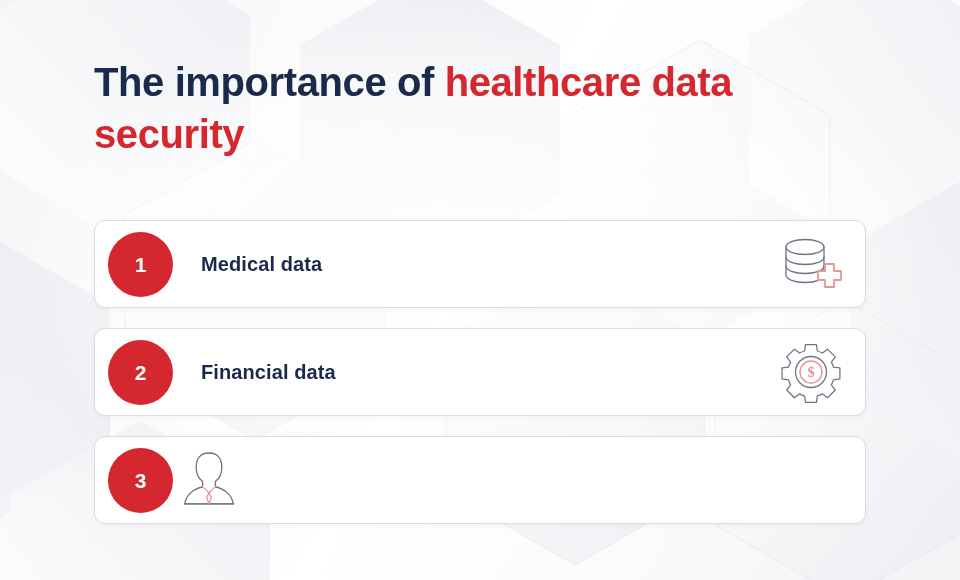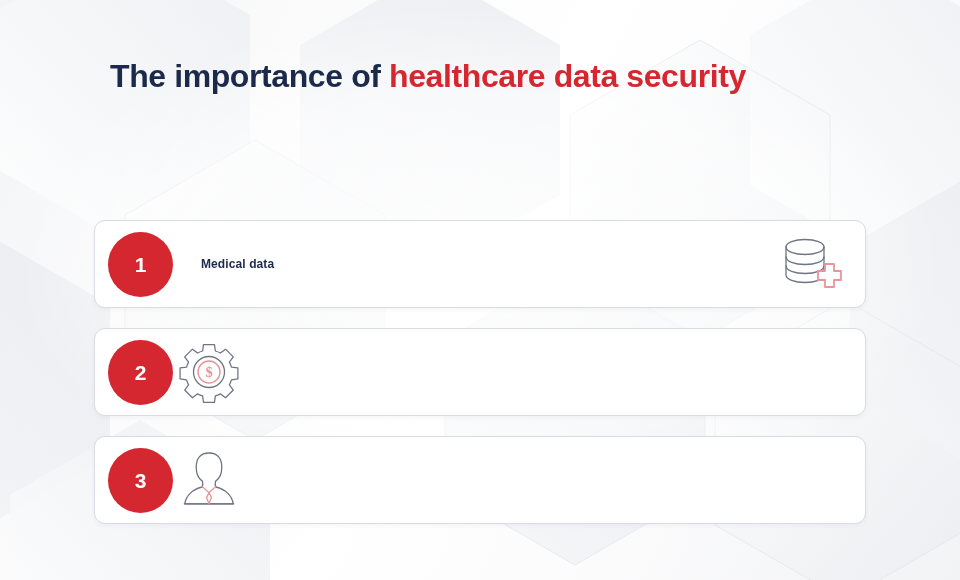--- a/index.html
+++ b/index.html
@@ -39,24 +39,24 @@
     position: absolute;
     inset: 0;
     pointer-events: none;
     background:
       radial-gradient(ellipse 62% 58% at 50% 46%, rgba(255,255,255,0.92) 0%, rgba(255,255,255,0.55) 52%, rgba(255,255,255,0) 78%);
   }
 
   
   #page-title {
     position: absolute;
-    left: 110px;
+    left: 94px;
     top: 56px;
     width: 790px;
-    font-size: 32px;
+    font-size: 40px;
     line-height: 1.3;
     font-weight: 700;
     letter-spacing: -0.4px;
   }
   .t-dark { color: #1b2a4a; }
   .t-red  { color: #d5272f; }
 
   
   #card-list {
     position: absolute;
@@ -90,21 +90,21 @@
     font-weight: 700;
     display: flex;
     align-items: center;
     justify-content: center;
     line-height: 1;
   }
 
   .card-label {
     flex: 1 1 auto;
     margin-left: 28px;
-    font-size: 12px;
+    font-size: 20px;
     font-weight: 700;
     color: #1b2a4a;
     letter-spacing: 0.1px;
   }
 
   .card-icon {
     flex: 0 0 auto;
     width: 72px;
     height: 64px;
     margin-right: 18px;
@@ -175,20 +175,21 @@
             <path d="M8 23 a19,7.5 0 0 0 38,0"></path>
             <path d="M8 32 a19,7.5 0 0 0 38,0"></path>
           </g>
           <path d="M47 30 h9 v7 h7 v9 h-7 v7 h-9 v-7 h-7 v-9 h7 z" fill="#ffffff" stroke="#e8959a" stroke-width="1.8" stroke-linejoin="round"></path>
         </svg>
       </div>
     </div>
 
     <div class="card">
       <div class="badge">2</div>
+      <div class="card-label">Financial data</div>
       <div class="card-icon">
         <svg width="62" height="62" viewBox="0 0 62 62" aria-hidden="true">
           <g fill="none" stroke="#6e7484" stroke-width="1.3" stroke-linejoin="round" stroke-linecap="round">
             <path d="M25.4 3 h11.2 l0.9 6.6 a22,22 0 0 1 5.1 2.1 l5.3 -4.0 l7.9 7.9 l-4.0 5.3
                      a22,22 0 0 1 2.1 5.1 l6.6 0.9 v11.2 l-6.6 0.9 a22,22 0 0 1 -2.1 5.1
                      l4.0 5.3 l-7.9 7.9 l-5.3 -4.0 a22,22 0 0 1 -5.1 2.1 l-0.9 6.6 h-11.2
                      l-0.9 -6.6 a22,22 0 0 1 -5.1 -2.1 l-5.3 4.0 l-7.9 -7.9 l4.0 -5.3
                      a22,22 0 0 1 -2.1 -5.1 l-6.6 -0.9 v-11.2 l6.6 -0.9 a22,22 0 0 1 2.1 -5.1
                      l-4.0 -5.3 l7.9 -7.9 l5.3 4.0 a22,22 0 0 1 5.1 -2.1 z" transform="translate(0.6,0.6) scale(0.98)"></path>
             <circle cx="31" cy="31" r="15.5"></circle>

